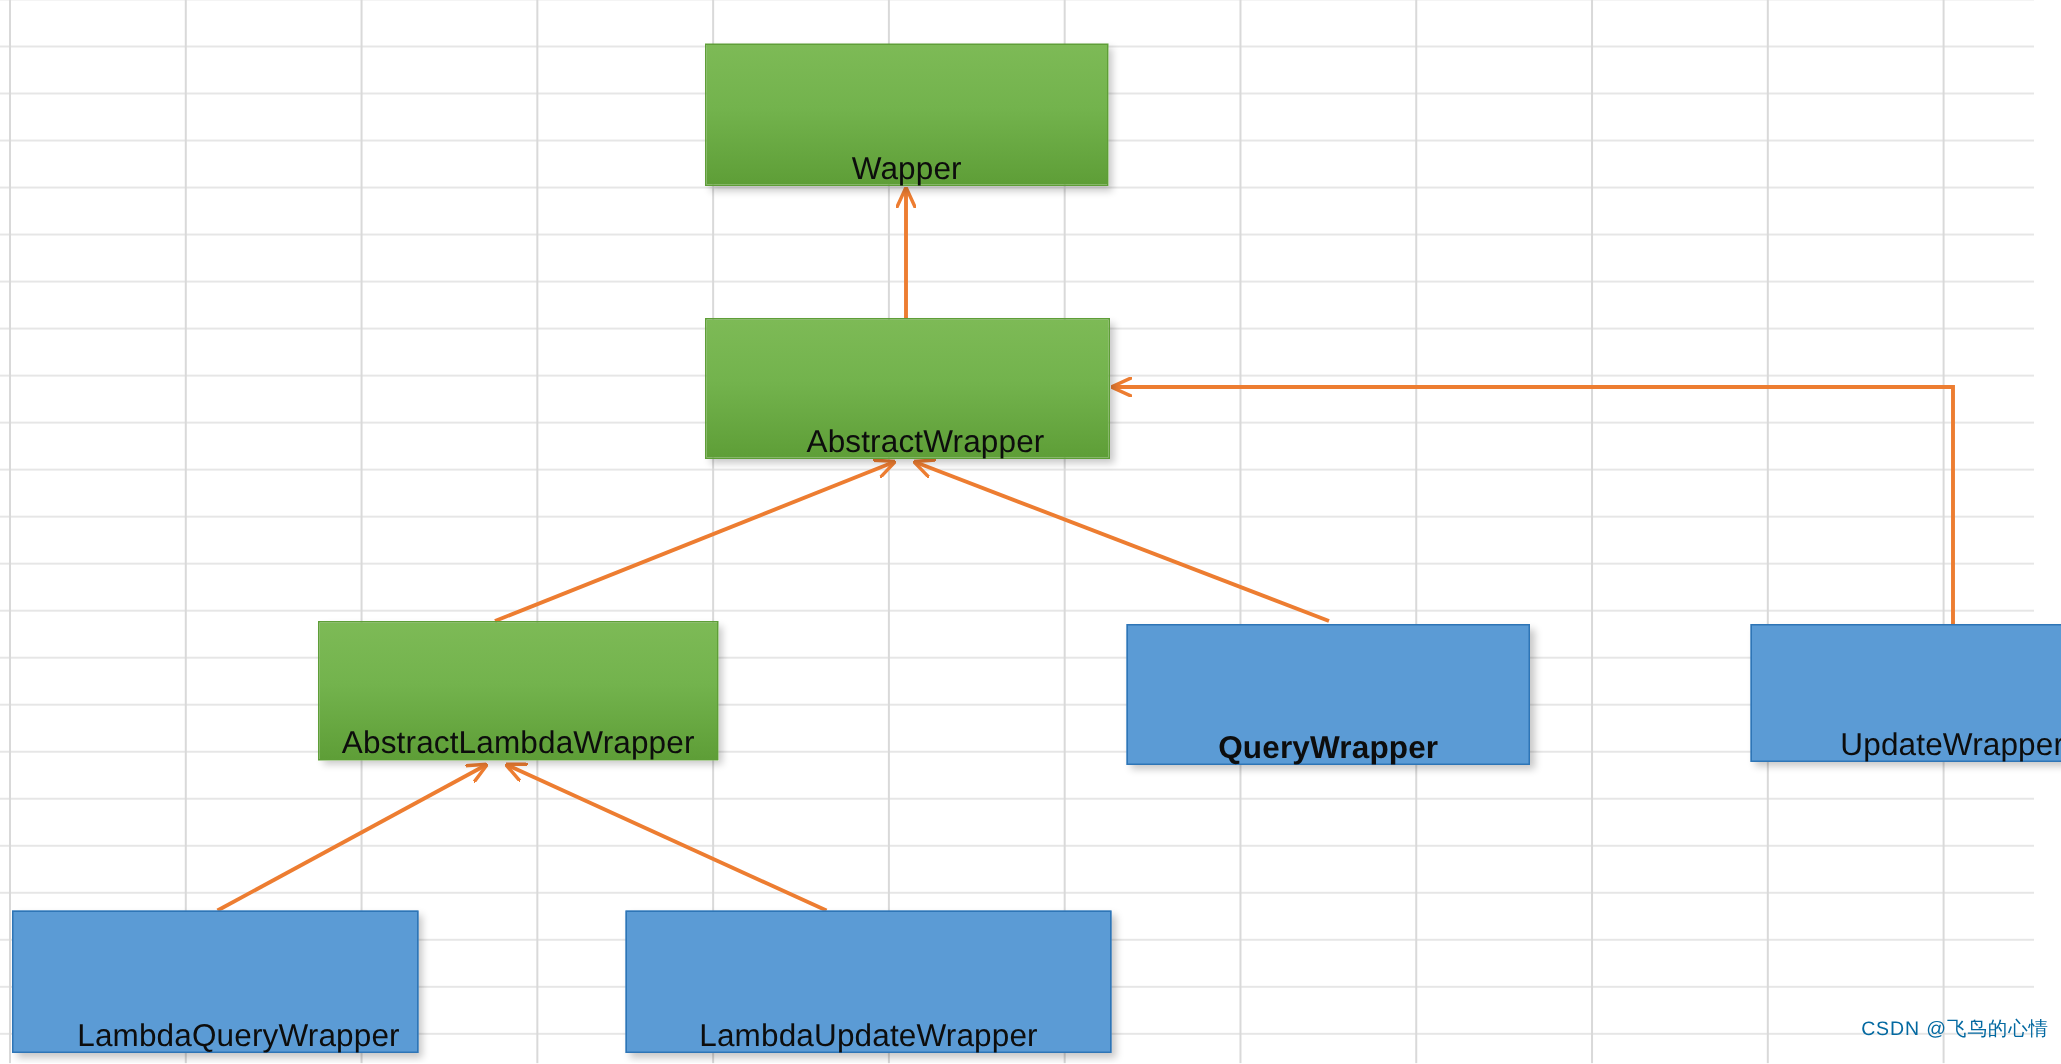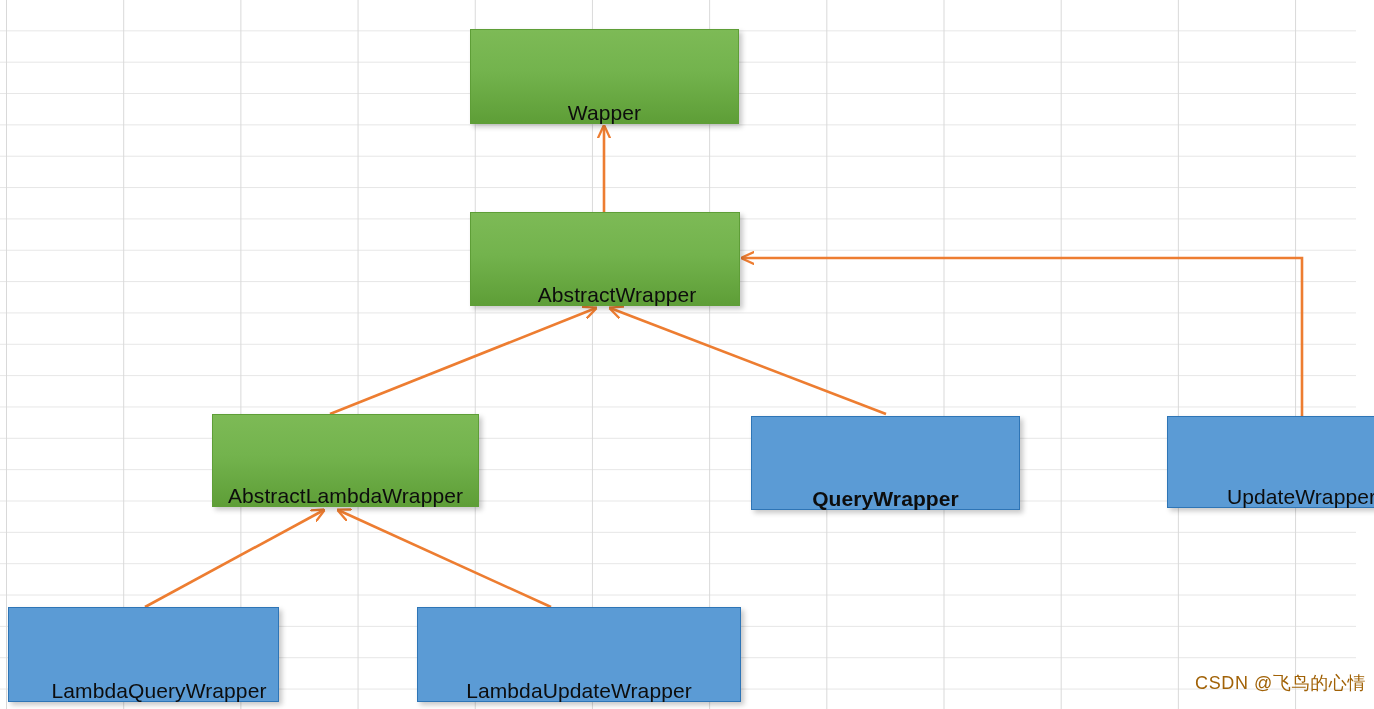--- a/index.html
+++ b/index.html
@@ -71,22 +71,22 @@
   .node-label {
     display: block;
     line-height: 1;
   }
 
   
   #watermark {
     position: absolute;
     right: 8px;
     bottom: 14px;
-    font-size: 18px;
-    color: #a16207;
+    font-size: 13px;
+    color: #0369a1;
     letter-spacing: 0.6px;
     white-space: nowrap;
     z-index: 9;
     font-family: "Liberation Sans", sans-serif;
   }
 </style>
 </head>
 <body>
 
 <div id="canvas">

